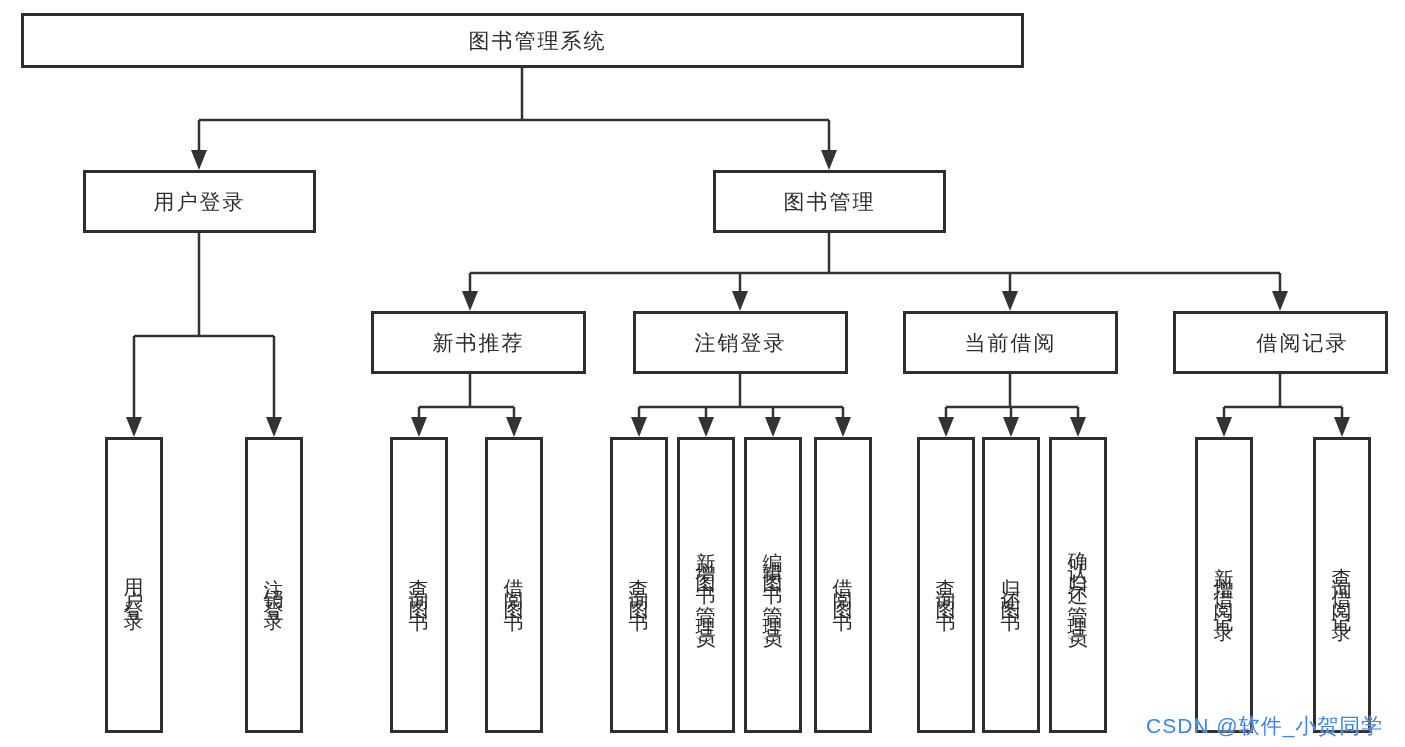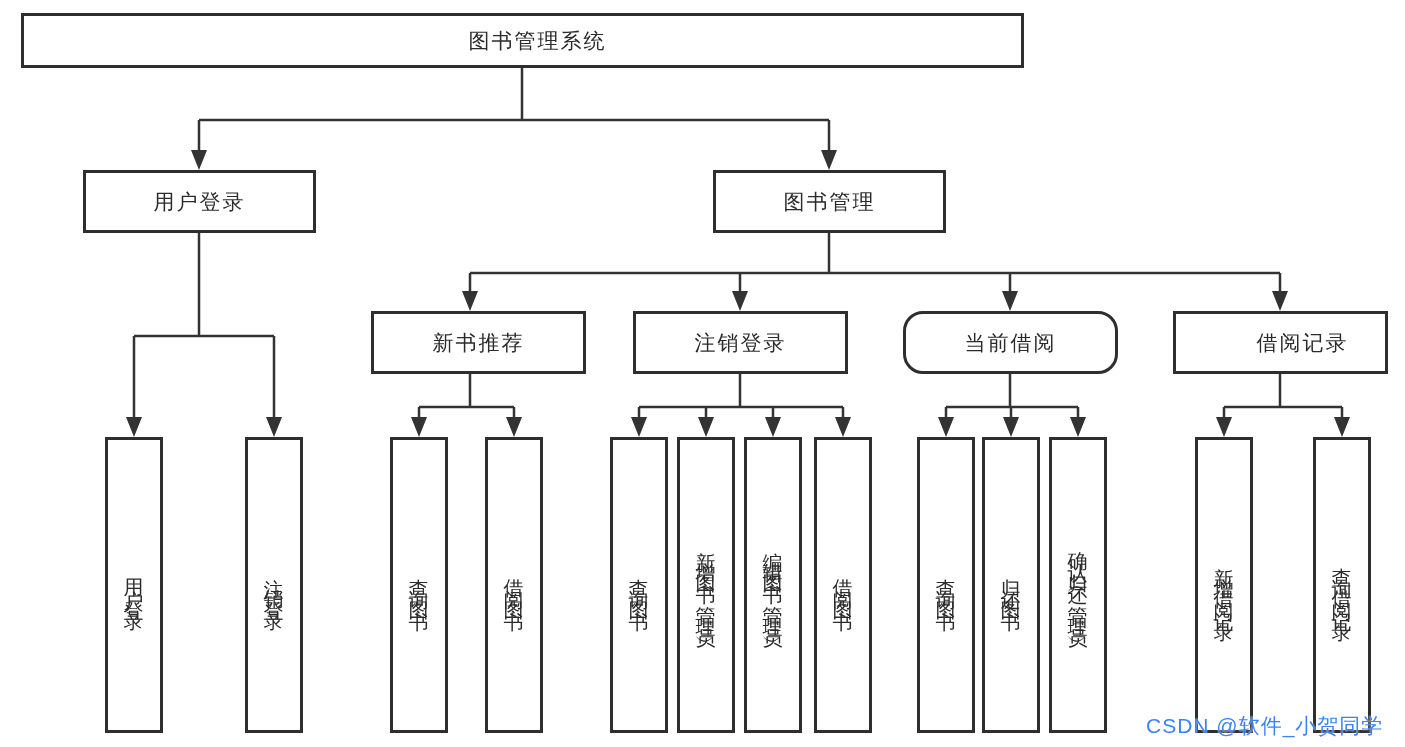--- a/index.html
+++ b/index.html
@@ -98,21 +98,21 @@
     </g>
   </svg>
 
   <div class="node hnode" style="left:21px; top:13px; width:1003px; height:55px;padding-left:30px;">图书管理系统</div>
 
   <div class="node hnode" style="left:83px; top:170px; width:233px; height:63px;">用户登录</div>
   <div class="node hnode" style="left:713px; top:170px; width:233px; height:63px;">图书管理</div>
 
   <div class="node hnode" style="left:363px; top:311px; width:215px; height:63px;margin-left:8px;">新书推荐</div>
   <div class="node hnode" style="left:633px; top:311px; width:215px; height:63px;">注销登录</div>
-  <div class="node hnode" style="left:903px; top:311px; width:215px; height:63px;border-radius:20px;">当前借阅</div>
+  <div class="node hnode" style="left:903px; top:311px; width:215px; height:63px;">当前借阅</div>
   <div class="node hnode" style="left:1173px; top:311px; width:215px; height:63px;padding-left:44px;">借阅记录</div>
 
   <div class="node leaf" style="left:105px;">
     <span class="vtext">用户登录</span>
   </div>
   <div class="node leaf" style="left:245px;">
     <span class="vtext">注销登录</span>
   </div>
 
   <div class="node leaf" style="left:390px;">

